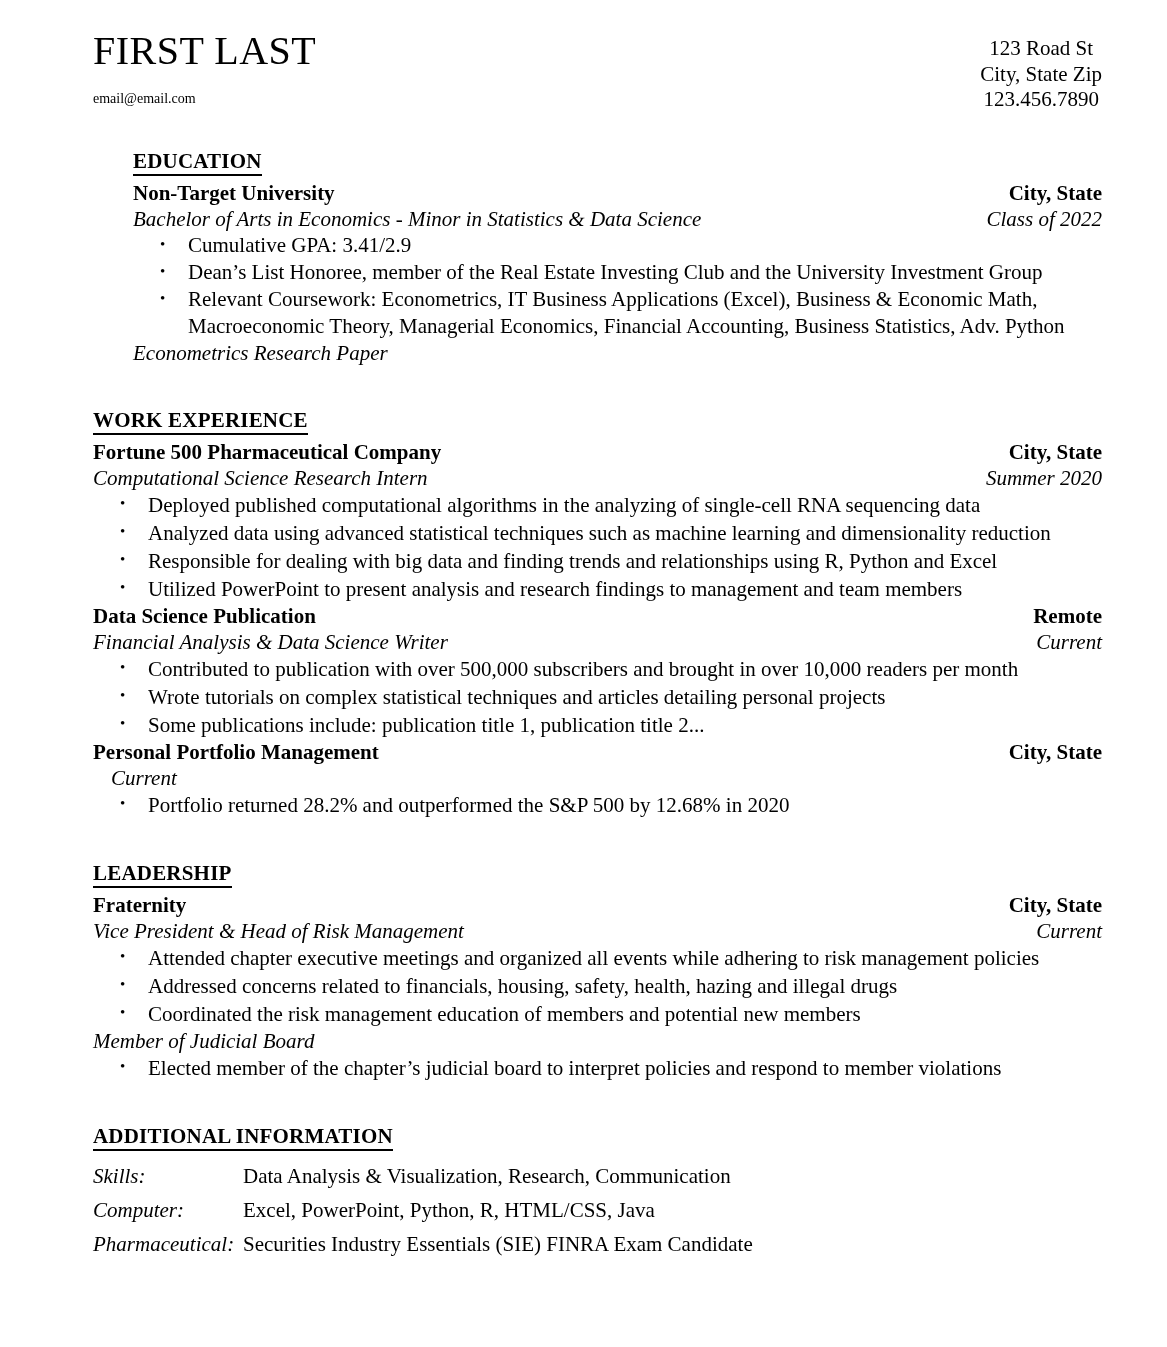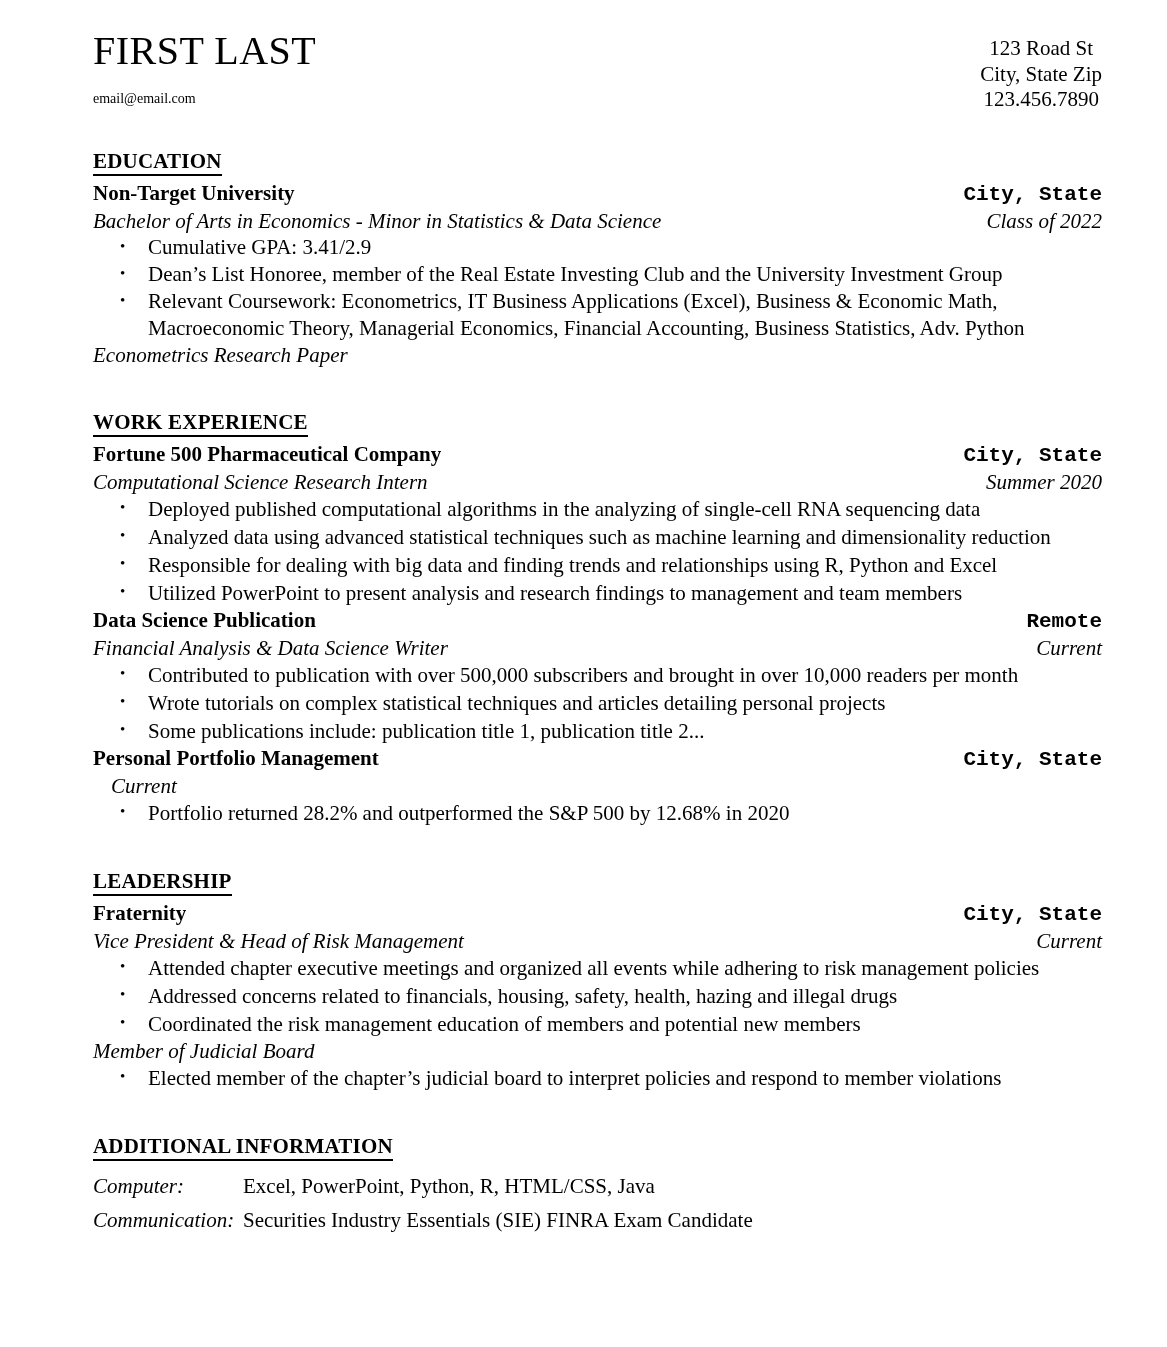--- a/index.html
+++ b/index.html
@@ -54,33 +54,33 @@
   .section-title {
     font-size: 21px;
     line-height: 25px;
     font-weight: bold;
     letter-spacing: 0.2px;
     display: inline-block;
     border-bottom: 2px solid #000;
     padding-bottom: 0px;
     margin-bottom: 4px;
   }
-  .section-gap-edu { margin-top: 36px; }
+  .section-gap-edu { margin-top: 36px; margin-left: 40px; }
   .section-gap { margin-top: 42px; }
 
   .entry { margin-top: 0; }
   .row {
     display: flex;
     justify-content: space-between;
     align-items: baseline;
     font-size: 21px;
     line-height: 26px;
   }
   .org { font-weight: bold; }
-  .loc { font-weight: bold; white-space: nowrap; padding-left: 18px; font-family: Liberation Mono, monospace; }
+  .loc { font-weight: bold; white-space: nowrap; padding-left: 18px; }
   .role { font-style: italic; }
   .date { font-style: italic; white-space: nowrap; padding-left: 18px; text-align: center; }
   .subhead {
     font-style: italic;
     font-size: 21px;
     line-height: 26px;
   }
 
   ul.bullets {
     list-style: none;
@@ -227,23 +227,27 @@
       <ul class="bullets tight">
         <li>Elected member of the chapter’s judicial board to interpret policies and respond to member violations</li>
       </ul>
     </div>
   </div>
 
   <div class="section section-gap">
     <div class="section-title">ADDITIONAL INFORMATION</div>
 
     <div class="info-row">
+      <span class="info-label">Skills:</span>
+      <span class="info-value">Data Analysis &amp; Visualization, Research, Communication</span>
+    </div>
+    <div class="info-row">
       <span class="info-label">Computer:</span>
       <span class="info-value">Excel, PowerPoint, Python, R, HTML/CSS, Java</span>
     </div>
     <div class="info-row">
-      <span class="info-label">Communication:</span>
+      <span class="info-label">Pharmaceutical:</span>
       <span class="info-value">Securities Industry Essentials (SIE) FINRA Exam Candidate</span>
     </div>
     
   </div>
 
 </div>
 
 </body></html>

